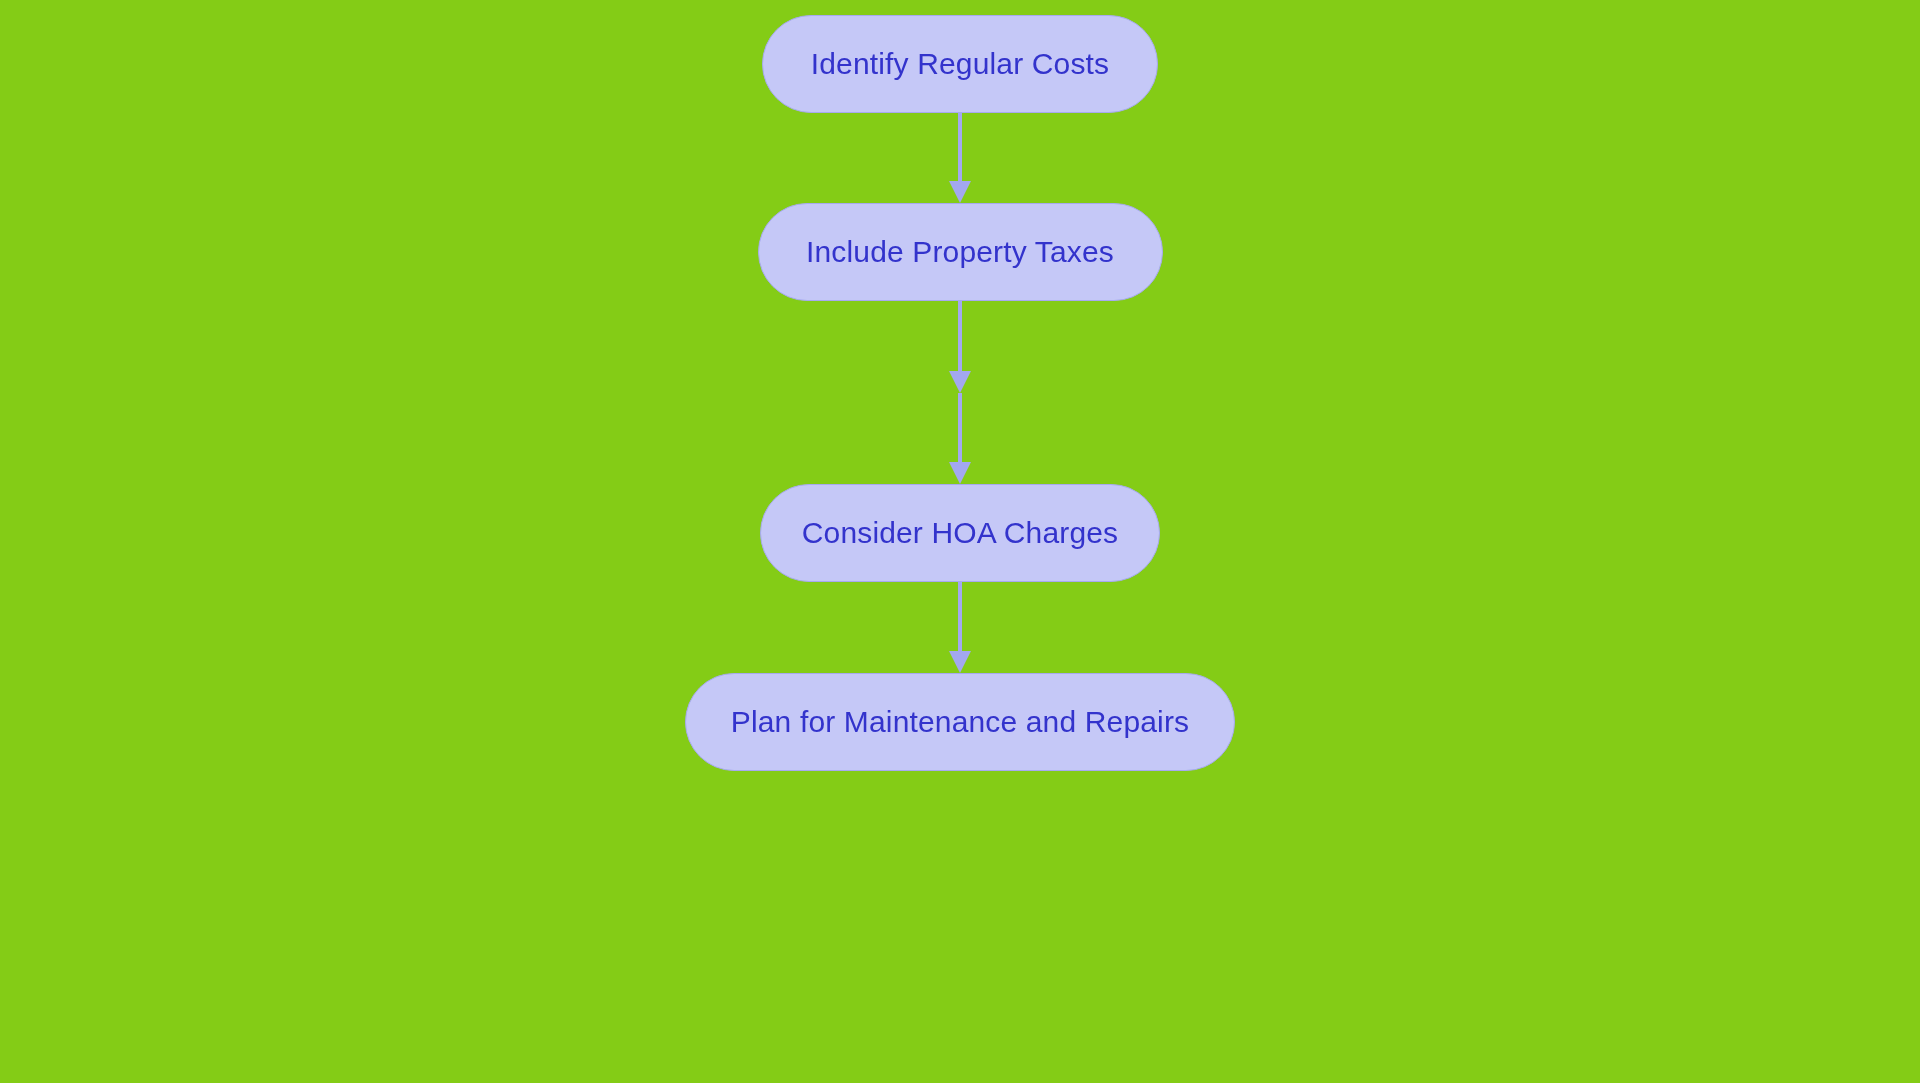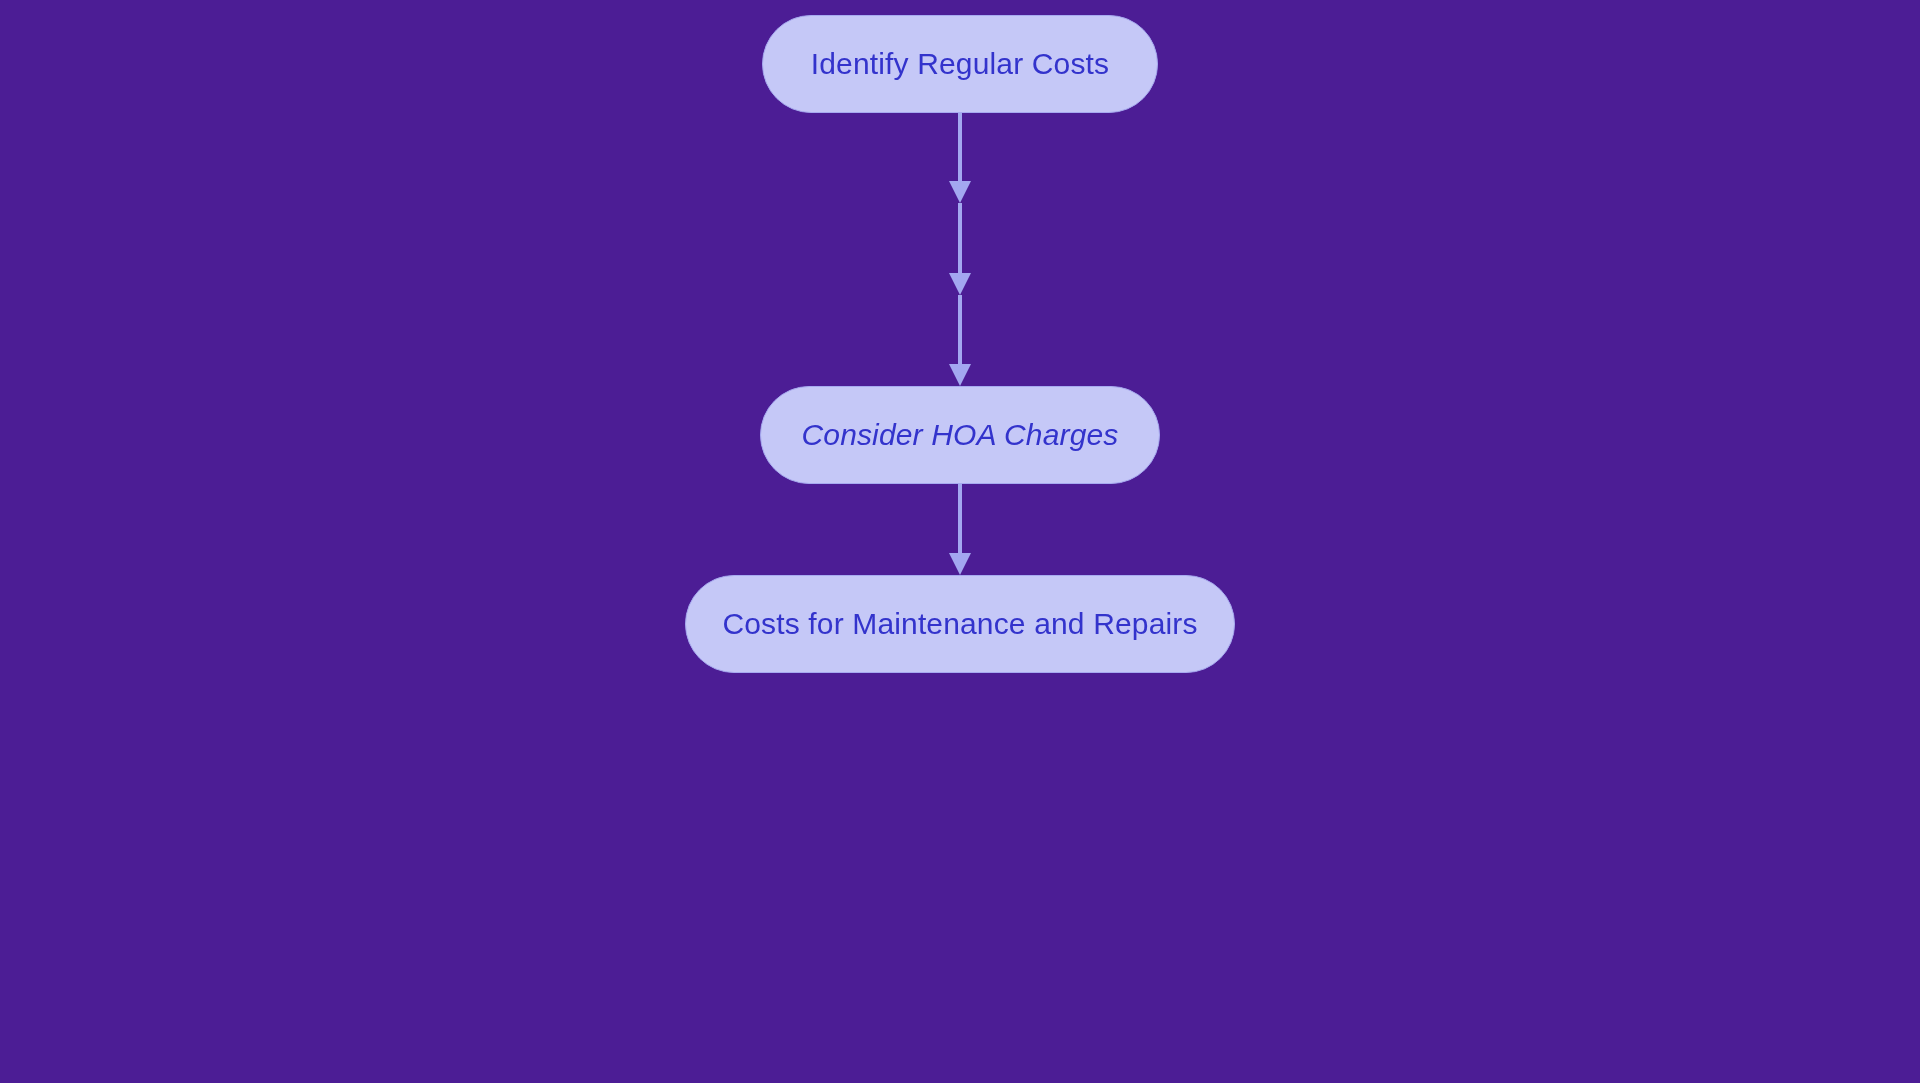--- a/index.html
+++ b/index.html
@@ -12,21 +12,21 @@
     height: 1083px;
     background: #ffffff;
     font-family: "Liberation Sans", sans-serif;
     overflow: hidden;
   }
 
   #flowchart-canvas {
     position: relative;
     width: 1920px;
     height: 1083px;
-    background: #4c1d95;
+    background: #84cc16;
   }
 
   .flow-column {
     position: absolute;
     left: 0;
     top: 0;
     width: 1920px;
     height: 1083px;
     display: flex;
     flex-direction: column;
@@ -93,38 +93,41 @@
   .connector.gap-2 .stem { height: 70px; }
   .connector.gap-3 { height: 91px; }
   .connector.gap-3 .stem { height: 69px; }
   .connector.gap-4 { height: 91px; }
   .connector.gap-4 .stem { height: 69px; }
 
   
   .node.n1 { width: 396px; margin-top: 15px; }
   .node.n2 { width: 405px; }
   .node.n3 { width: 354px; }
-  .node.n4 { width: 400px; font-style: italic; }
+  .node.n4 { width: 400px; }
   .node.n5 { width: 550px; }
 </style>
 </head>
 <body>
 
 <div id="flowchart-canvas">
   <div class="flow-column">
 
     <div class="node n1">
       <span class="node-label">Identify Regular Costs</span>
     </div>
 
     <div class="connector gap-1">
       <span class="stem"></span>
       <span class="arrowhead"></span>
     </div>
 
+    <div class="node n2">
+      <span class="node-label">Include Property Taxes</span>
+    </div>
 
     <div class="connector gap-2">
       <span class="stem"></span>
       <span class="arrowhead"></span>
     </div>
 
 
     <div class="connector gap-3">
       <span class="stem"></span>
       <span class="arrowhead"></span>
@@ -133,17 +136,17 @@
     <div class="node n4">
       <span class="node-label">Consider HOA Charges</span>
     </div>
 
     <div class="connector gap-4">
       <span class="stem"></span>
       <span class="arrowhead"></span>
     </div>
 
     <div class="node n5">
-      <span class="node-label">Costs for Maintenance and Repairs</span>
+      <span class="node-label">Plan for Maintenance and Repairs</span>
     </div>
 
   </div>
 </div>
 
 </body></html>

